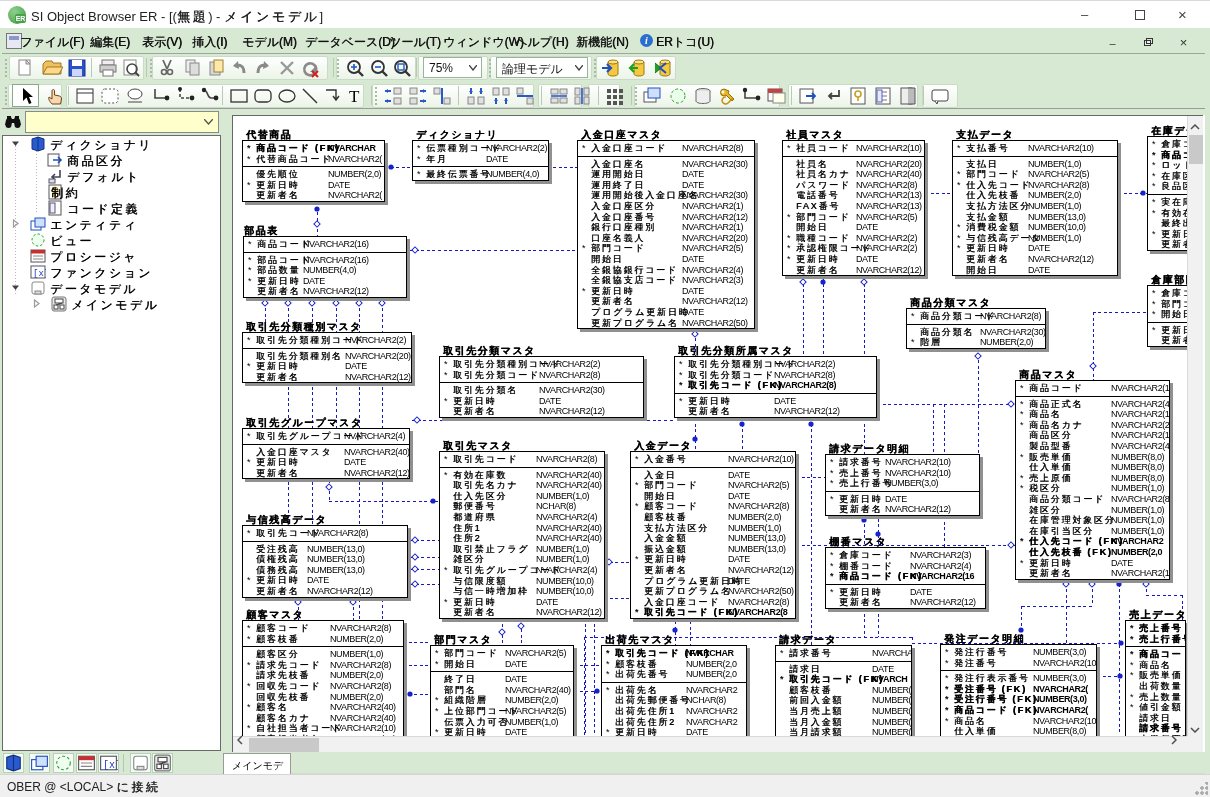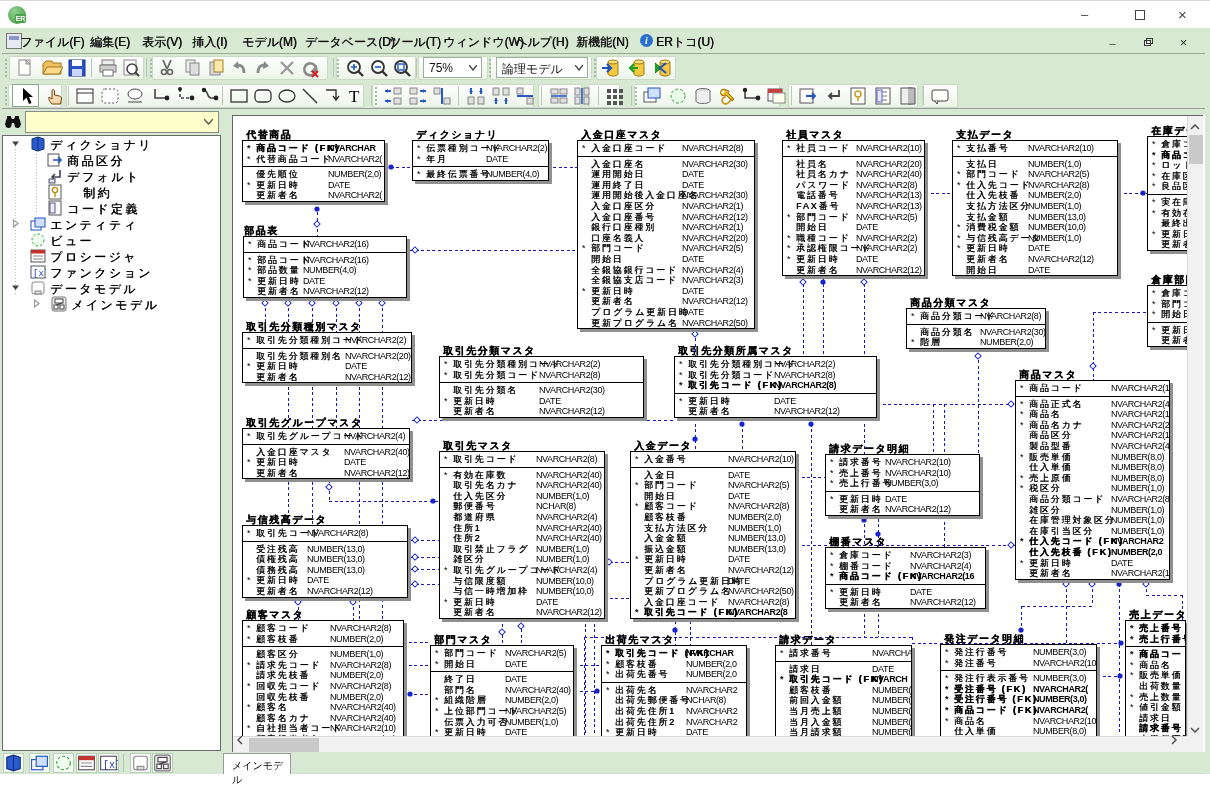--- a/index.html
+++ b/index.html
@@ -76,20 +76,21 @@
  radial-gradient(circle at 12px 6px,#aaa 1.5px,transparent 2px),
  radial-gradient(circle at 12px 1px,#aaa 1.5px,transparent 2px)}
 .edge{position:absolute;background:#d8e9d3;z-index:9}
 </style></head>
 <body>
 <div id="win">
 <div id="tbar">
       <span id="appico">
         <i>ER</i>
       </span>
+      <span class="txt">SI Object Browser ER - [(<span class="j">無題</span>) - <span class="j">メインモデル</span>]</span>
 <span class="wbtn" style="left:1062px">–</span>
       <span class="wbtn" style="left:1117px"><span style="display:inline-block;width:10px;height:10px;border:1px solid #444;vertical-align:-1px"></span></span>
       <span class="wbtn" style="left:1160px;font-size:15px">×</span>
     </div>
 <div id="mbar">
       <span id="mico"></span>
       <span class="mi" style="left:20px">ファイル(F)</span>
       <span class="mi" style="left:90px">編集(E)</span>
       <span class="mi" style="left:142px">表示(V)</span>
       <span class="mi" style="left:192px">挿入(I)</span>
@@ -433,21 +434,21 @@
         <span class="tico" style="left:44px;top:32px"><svg viewBox="0 0 16 16">
             <path d="M13 2v7H5M8 6L5 9l3 3" stroke="#445" stroke-width="1.6" fill="none"></path>
             <rect x="2" y="11" width="6" height="4" fill="#dde" stroke="#556"></rect>
           </svg></span>
         <span class="ti" style="left:64px;top:33px"><span class="j">デフォルト</span></span>
         <span class="tico" style="left:44px;top:48px"><svg viewBox="0 0 16 16">
             <rect x="2" y="1" width="12" height="14" fill="#fff" stroke="#555"></rect>
             <circle cx="8" cy="6" r="2.6" fill="none" stroke="#b89010" stroke-width="1.4"></circle>
             <path d="M8 9v4" stroke="#b89010" stroke-width="1.4"></path>
           </svg></span>
-        <span class="ti" style="left:80px;top:49px"><span class="j">制約</span></span>
+        <span class="ti" style="left:48px;top:49px"><span class="j">制約</span></span>
         <span class="tico" style="left:44px;top:64px"><svg viewBox="0 0 16 16">
             <rect x="2" y="1" width="12" height="14" fill="#fff" stroke="#555"></rect>
             <path d="M4 4h4M4 7h4M4 10h4" stroke="#777"></path>
             <rect x="3" y="3" width="5" height="10" fill="#eef" stroke="#557"></rect>
           </svg></span>
         <span class="ti" style="left:64px;top:65px"><span class="j">コード定義</span></span>
         <span class="texp" style="left:8px;top:83px"><svg width="9" height="9" viewBox="0 0 9 9">
             <path d="M2.5 1v7L7 4.5z" fill="none" stroke="#9a9a9a" stroke-width="1.2"></path>
           </svg></span>
         <span class="tico" style="left:27px;top:80px"><svg viewBox="0 0 16 16">
@@ -1803,16 +1804,20 @@
         </svg></span>
       <span class="bli" style="left:152px"><svg viewBox="0 0 16 16">
           <rect x="1" y="1" width="14" height="14" rx="2" fill="#e8e8e8" stroke="#777"></rect>
           <rect x="4" y="3" width="8" height="4" fill="#fff" stroke="#444"></rect>
           <rect x="3" y="9" width="4" height="4" fill="#fff" stroke="#444"></rect>
           <rect x="9" y="9" width="4" height="4" fill="#fff" stroke="#444"></rect>
           <path d="M8 7v2M5 9l6-2" stroke="#444"></path>
         </svg></span>
       <span style="position:absolute;left:123px;top:2px;width:1px;height:18px;background:#b0c8b0"></span>
     </div>
+<div id="sbar">
+      <span class="tx">OBER @ &lt;LOCAL&gt; <span class="j">に接続</span></span>
+      <span id="grip2"></span>
+    </div>
 <div class="edge" style="left:0;top:28px;width:2px;height:746px"></div>
     <div class="edge" style="left:222px;top:109px;width:10px;height:643px"></div>
     <div class="edge" style="left:232px;top:109px;width:978px;height:6px;z-index:1"></div>
 <div class="edge" style="left:1205px;top:28px;width:5px;height:746px"></div>
 </div>
 </body></html>

